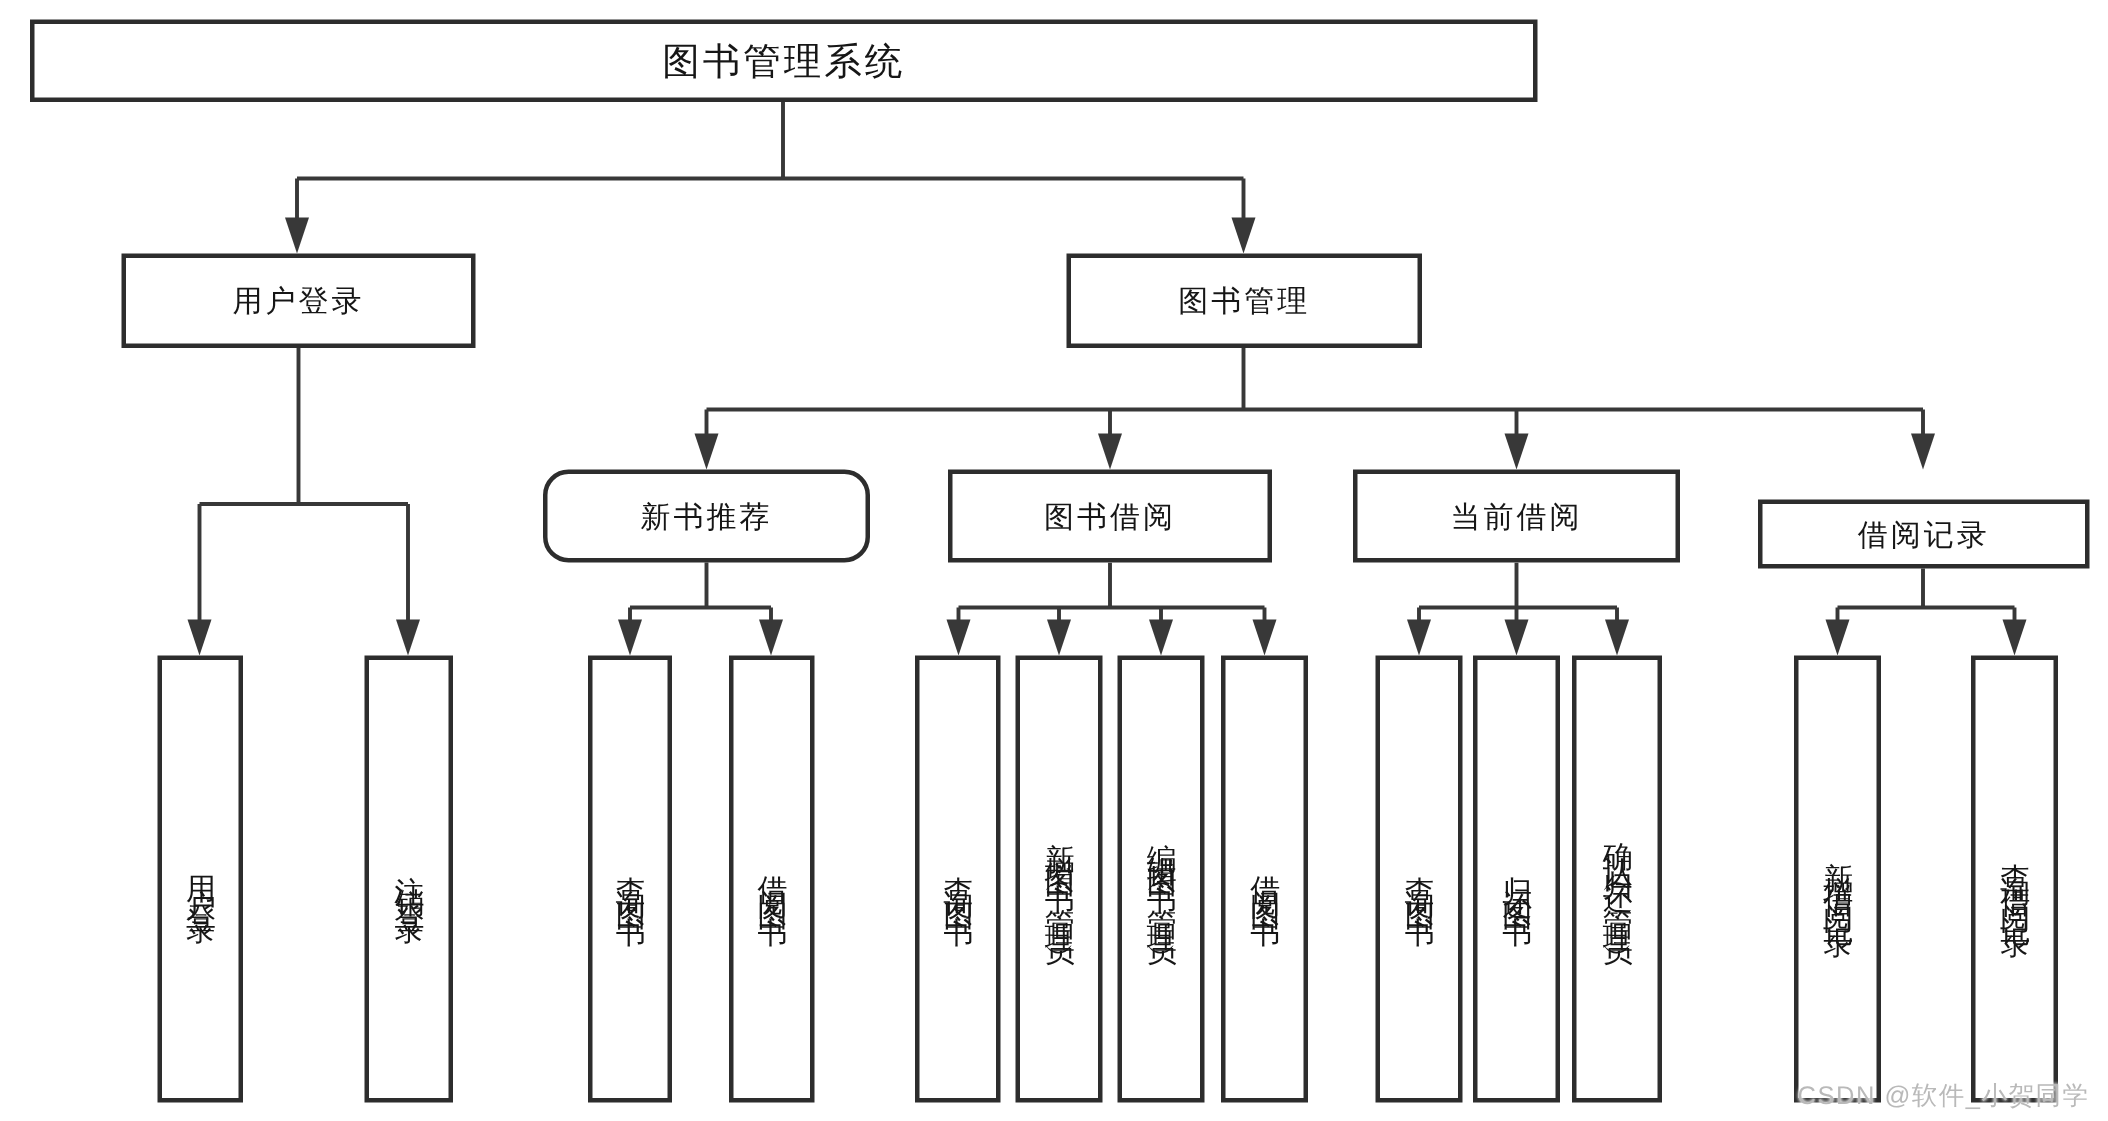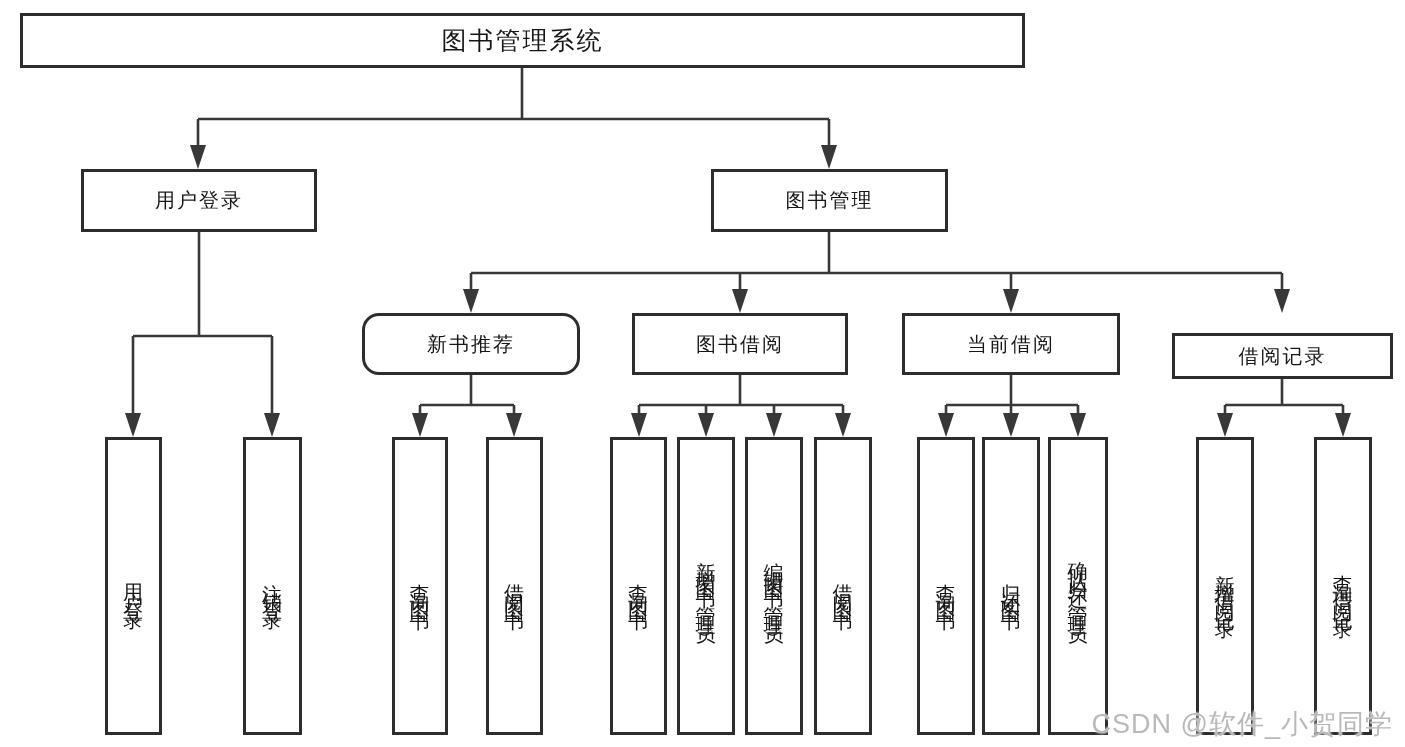--- a/index.html
+++ b/index.html
@@ -53,21 +53,21 @@
     writing-mode: vertical-rl;
     text-orientation: mixed;
     font-size: 20px;
     letter-spacing: 9px;
     line-height: 1;
   }
   .watermark {
     position: absolute;
     right: 12px;
     bottom: 5px;
-    font-size: 27px;
+    font-size: 17px;
     color: #b9b9b9;
     letter-spacing: 1px;
     text-shadow: 0 0 3px #ffffff, 0 0 2px #ffffff;
     white-space: nowrap;
     z-index: 5;
   }
 </style>
 </head>
 <body>
 

